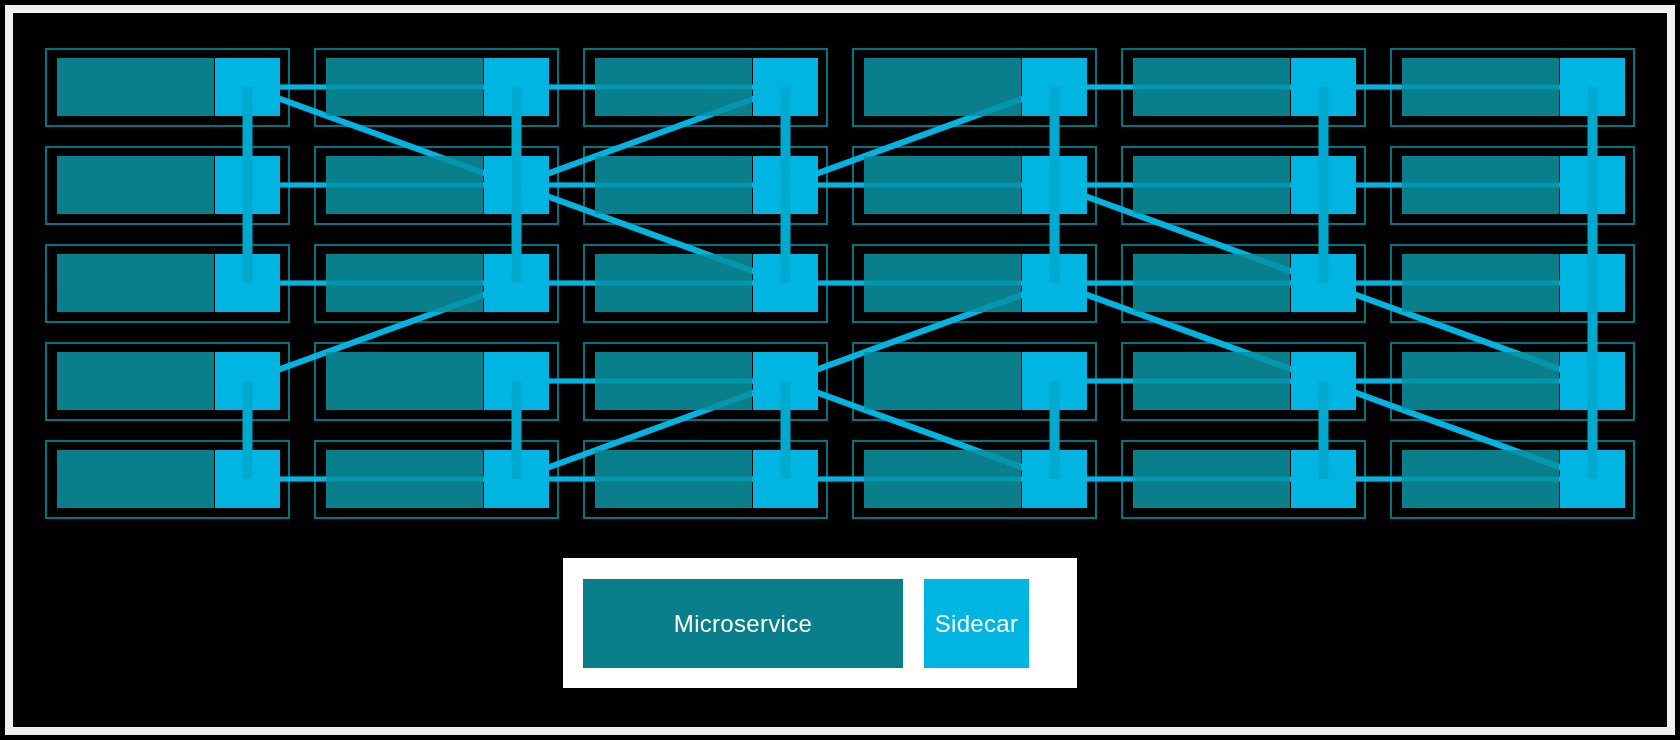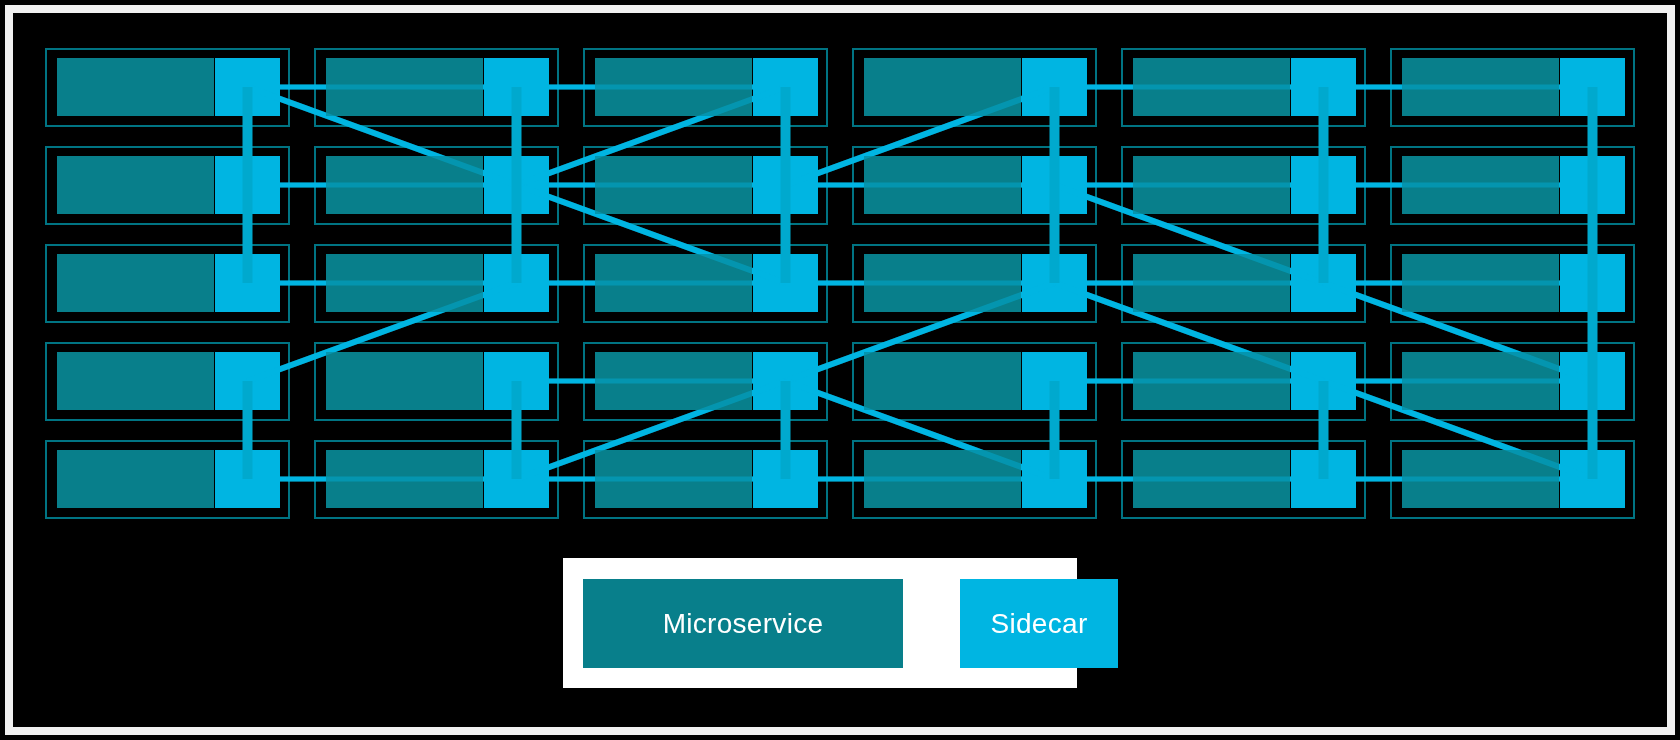--- a/index.html
+++ b/index.html
@@ -40,26 +40,26 @@
   .swatch {
     position: absolute;
     top: 21px;
     height: 89px;
     display: flex;
     align-items: center;
     justify-content: center;
   }
   .swatch span {
     color: #ffffff;
-    font-size: 28px;
+    font-size: 24px;
     font-weight: 500;
     letter-spacing: 0.3px;
   }
   .swatch.micro { left: 20px;  width: 320px; }
-  .swatch.side  { left: 361px; width: 158px; margin-left: 36px; }
+  .swatch.side  { left: 361px; width: 105px; }
 </style>
 </head>
 <body>
 
 <div class="stage">
   <svg id="mesh" width="1680" height="740" viewBox="0 0 1680 740">
       <rect x="46" y="49" width="243" height="77" fill="none" stroke="#007483" stroke-width="2"></rect>
       <rect x="315" y="49" width="243" height="77" fill="none" stroke="#007483" stroke-width="2"></rect>
       <rect x="584" y="49" width="243" height="77" fill="none" stroke="#007483" stroke-width="2"></rect>
       <rect x="853" y="49" width="243" height="77" fill="none" stroke="#007483" stroke-width="2"></rect>

